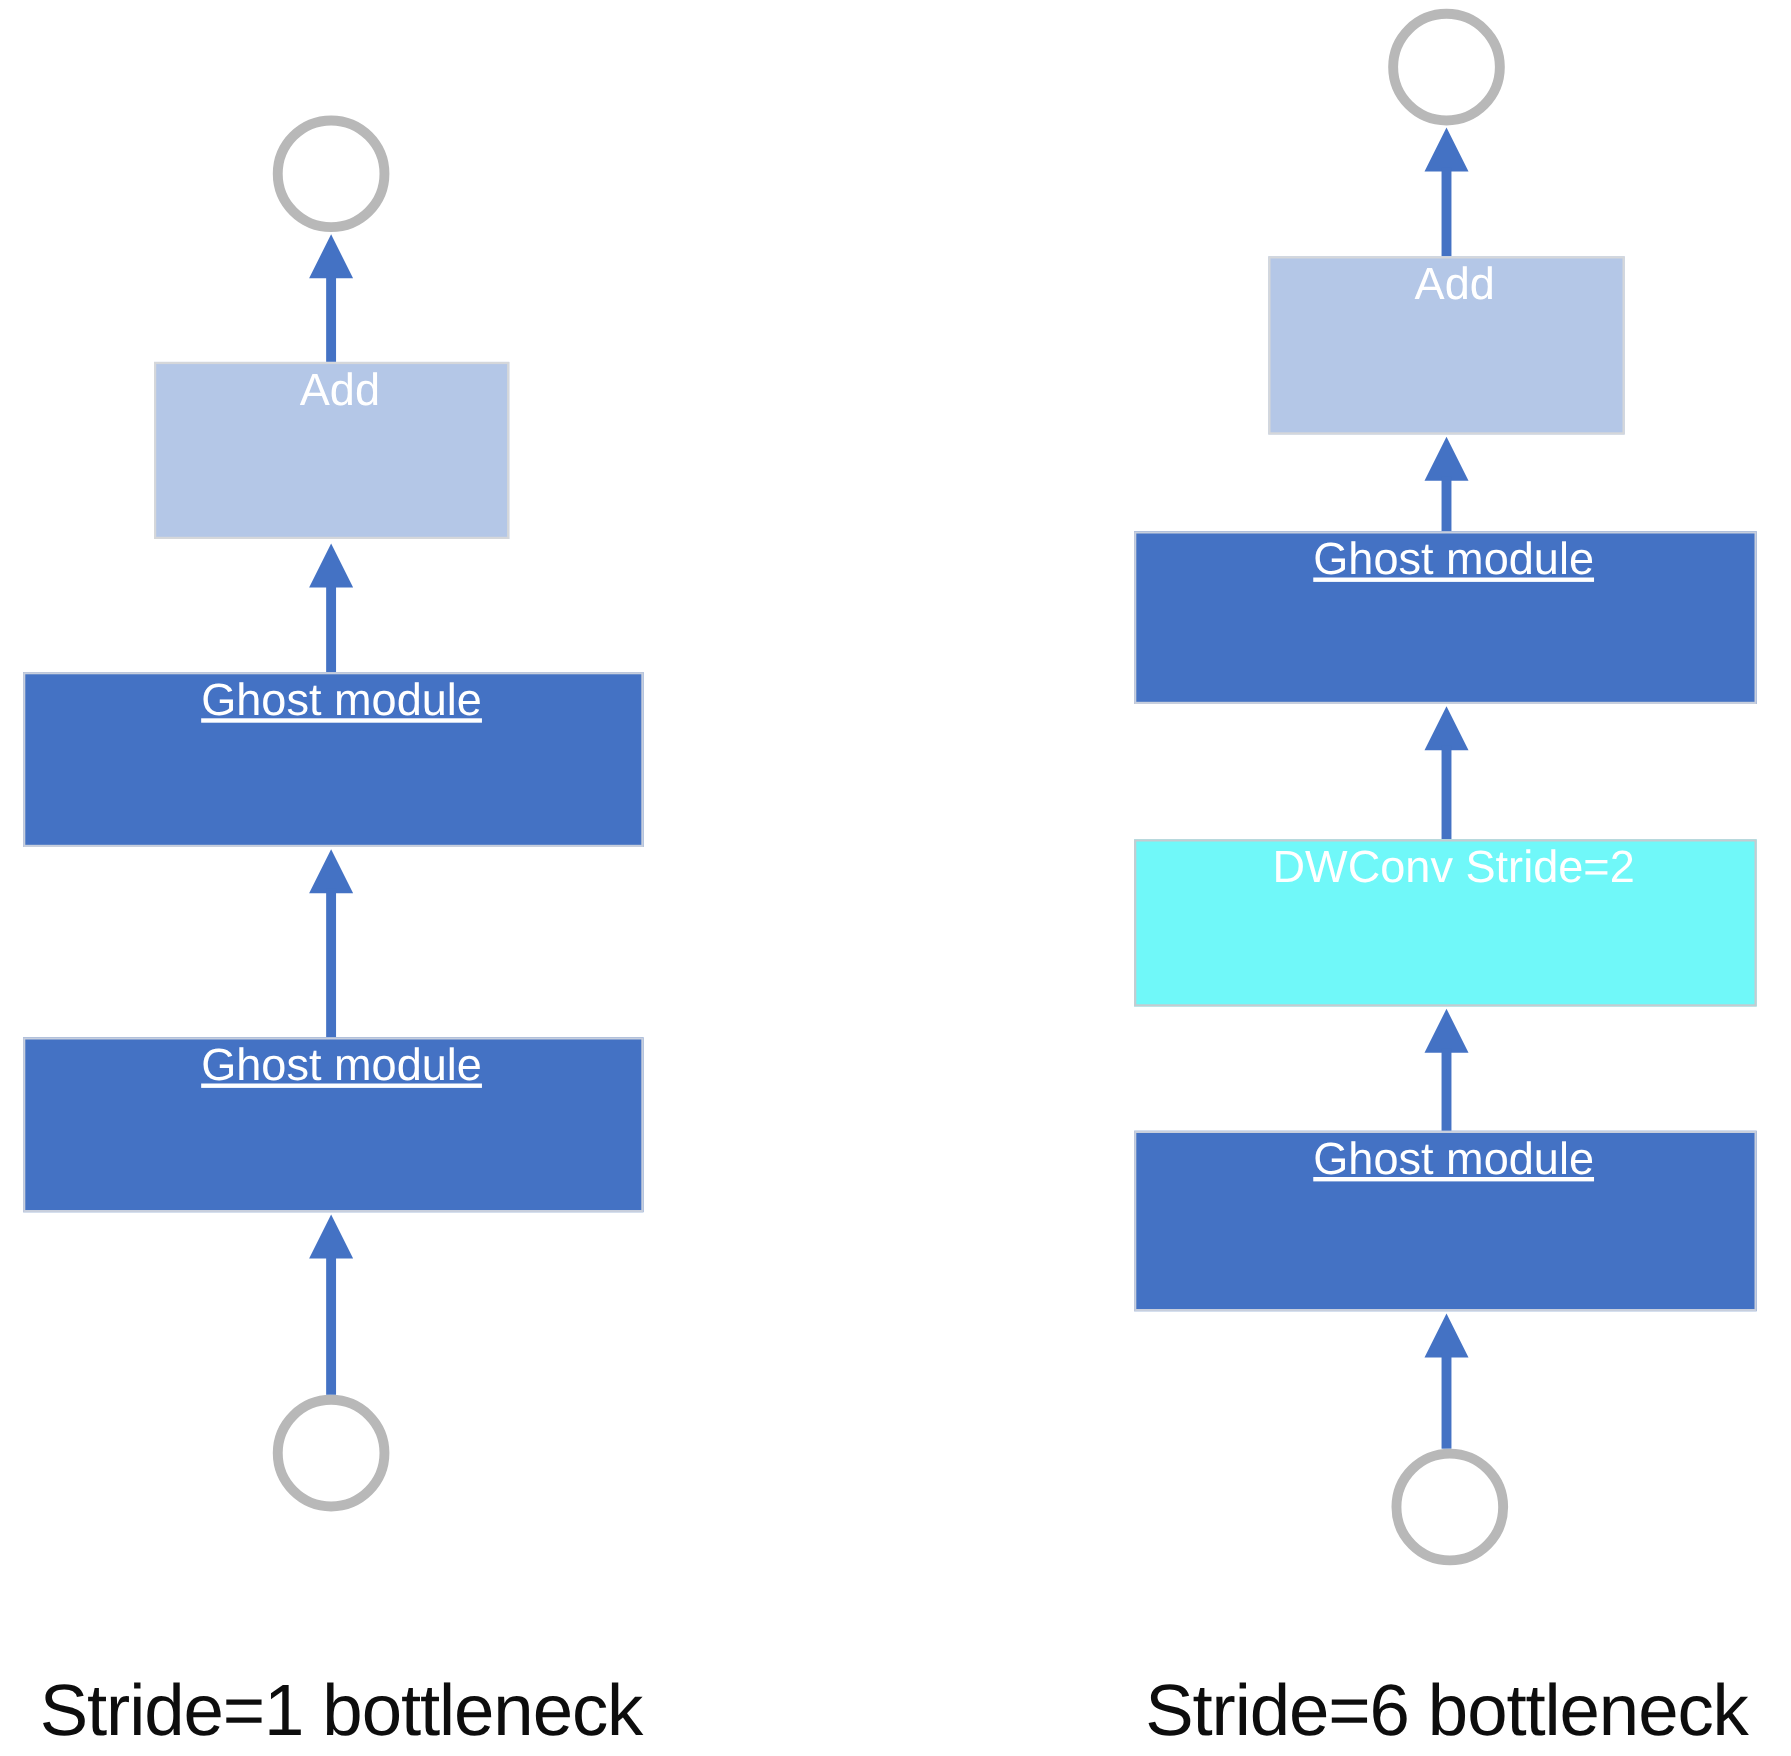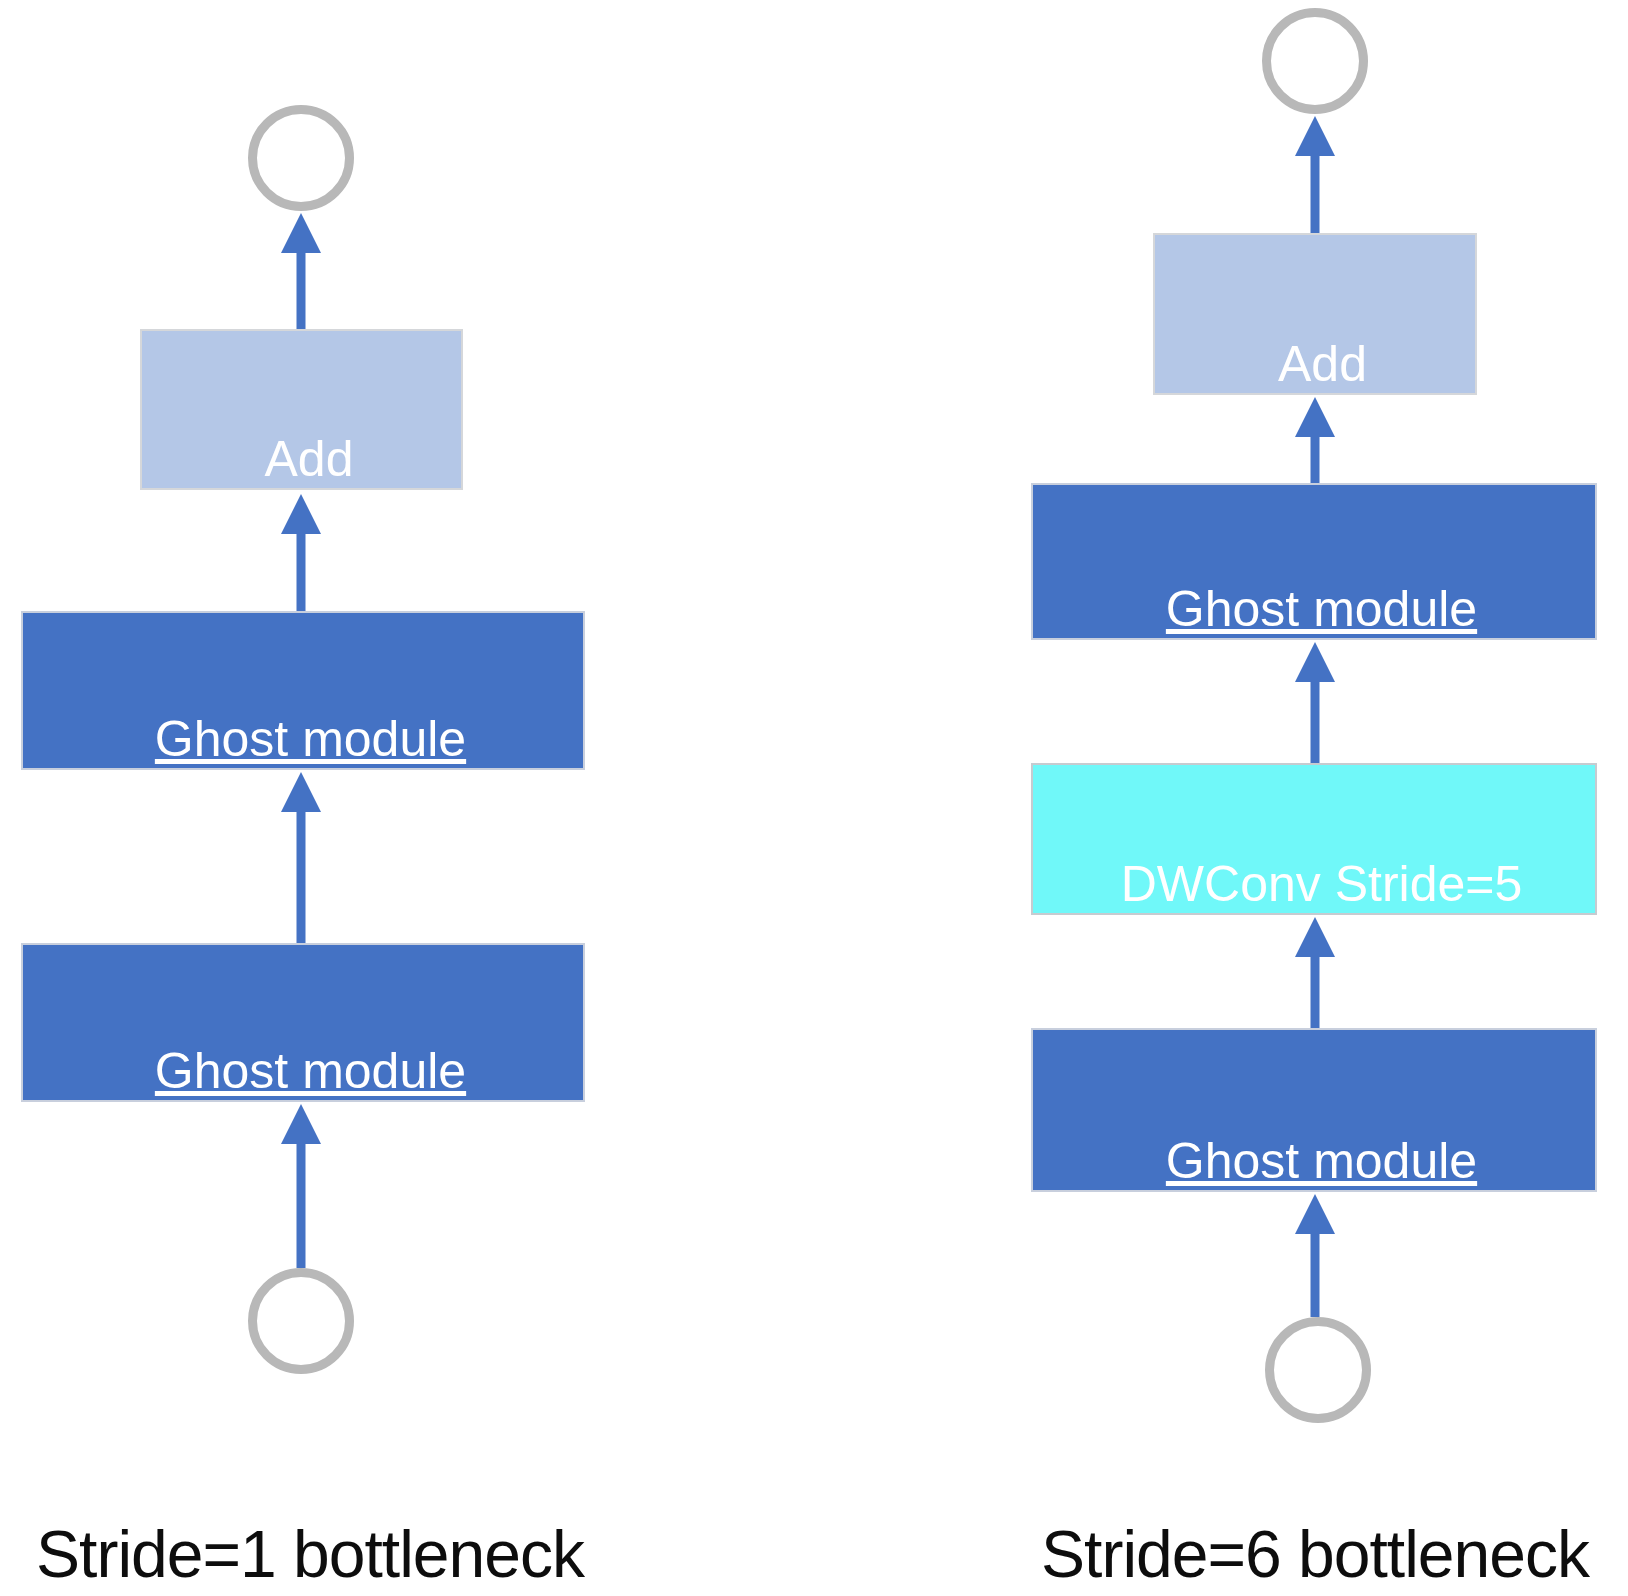--- a/index.html
+++ b/index.html
@@ -7,24 +7,24 @@
     position: relative;
     width: 1628px;
     height: 1596px;
     background: #ffffff;
     overflow: hidden;
     font-family: "Liberation Sans", sans-serif;
   }
   .node {
     position: absolute;
     display: flex;
-    align-items: flex-end;
+    align-items: flex-start;
     justify-content: center;
     color: #ffffff;
-    font-size: 50px;
+    font-size: 41px;
     font-weight: 400;
     box-sizing: border-box;
     white-space: nowrap;
     padding-left: 15px;
   }
   .module {
     background: var(--module_blue, #4472c4);
     border: 2px solid #c8cfdd;
     text-decoration: underline;
   }
@@ -121,21 +121,21 @@
 
     <div class="arrow" style="left:1295px; top:397px; height:86px;"></div>
 
     <div class="node module" style="left:1031px; top:483px; width:566px; height:157px;">
       <span>Ghost module</span>
     </div>
 
     <div class="arrow" style="left:1295px; top:642px; height:121px;"></div>
 
     <div class="node dwconv" style="left:1031px; top:763px; width:566px; height:152px;">
-      <span>DWConv Stride=5</span>
+      <span>DWConv Stride=2</span>
     </div>
 
     <div class="arrow" style="left:1295px; top:917px; height:111px;"></div>
 
     <div class="node module" style="left:1031px; top:1028px; width:566px; height:164px;">
       <span>Ghost module</span>
     </div>
 
     <div class="arrow" style="left:1295px; top:1194px; height:123px;"></div>
 

